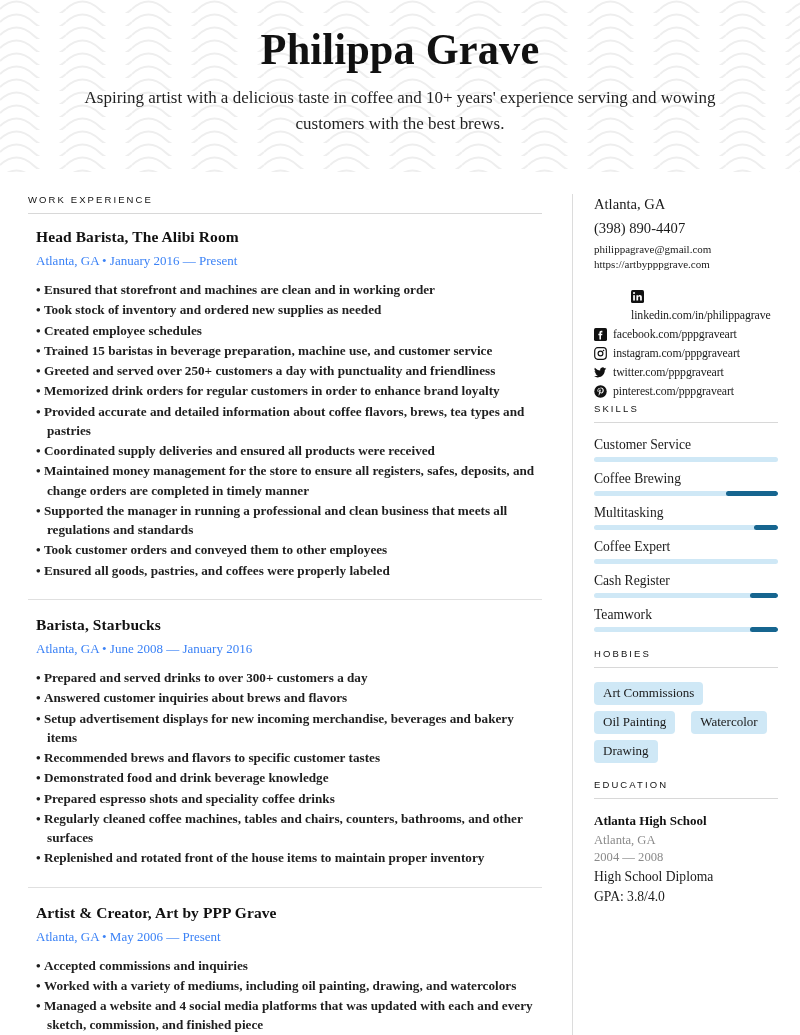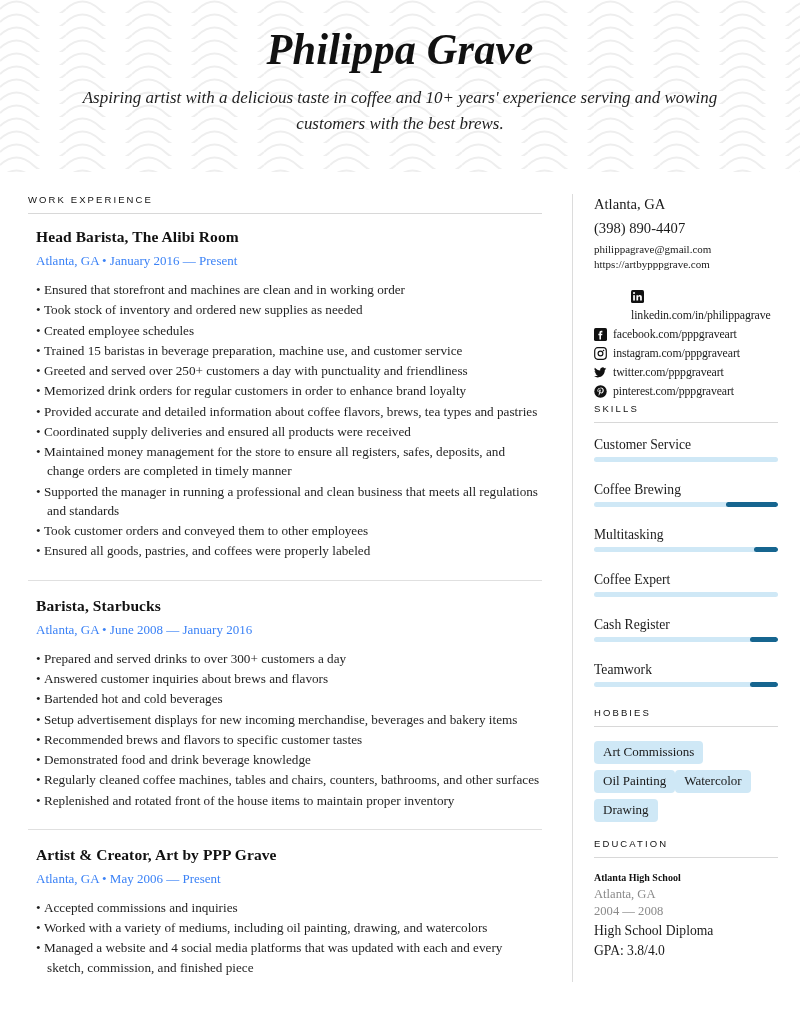--- a/index.html
+++ b/index.html
@@ -15,21 +15,20 @@
     position: relative;
     overflow: hidden;
   }
 
   
   .header {
     position: relative;
     height: 172px;
     overflow: hidden;
     background: #fdba74;
-    font-style: italic;
   }
   .header-waves {
     position: absolute;
     inset: 0;
     z-index: 0;
     pointer-events: none;
   }
   .header-inner {
     position: relative;
     z-index: 1;
@@ -115,20 +114,21 @@
   .job-meta {
     font-family: "Liberation Serif", serif;
     font-size: 13px;
     color: #3b82f6;
     margin: 0 0 11px 0;
   }
   .bullets {
     list-style: none;
     margin: 0;
     padding: 0;
+    font-weight: bold;
   }
   .bullets li {
     font-family: "Liberation Serif", serif;
     font-size: 13.2px;
     line-height: 1.46;
     color: #1f1f1f;
     margin: 0 0 1px 0;
     padding-left: 11px;
     text-indent: -11px;
   }
@@ -168,21 +168,21 @@
   .social-text {
     font-family: "Liberation Serif", serif;
     font-size: 11.8px;
     color: #1a1a1a;
     line-height: 1.35;
     letter-spacing: -0.1px;
   }
   .social-row.stacked .social-icon { margin-bottom: 2px; }
 
   
-  .skill { margin-bottom: 20px; }
+  .skill { margin-bottom: 9px; }
   .skill-label {
     font-family: "Liberation Serif", serif;
     font-size: 13.6px;
     color: #1a1a1a;
     margin-bottom: 4px;
   }
   .skill-track {
     position: relative;
     height: 5px;
     border-radius: 3px;
@@ -194,37 +194,37 @@
     top: 0;
     height: 5px;
     border-radius: 3px;
     background: #16658f;
   }
 
   
   .hobbies {
     display: flex;
     flex-wrap: wrap;
-    gap: 6px 0;
+    gap: 6px 16px;
   }
   .hobby-tag {
     font-family: "Liberation Serif", serif;
     font-size: 13px;
     color: #1a1a1a;
     background: #cfe8f6;
     border-radius: 4px;
     padding: 3px 9px 4px 9px;
     white-space: nowrap;
   }
 
   
   .edu-school {
     font-family: "Liberation Serif", serif;
     font-weight: bold;
-    font-size: 10px;
+    font-size: 13px;
     color: #111111;
     margin-bottom: 3px;
   }
   .edu-muted {
     font-family: "Liberation Serif", serif;
     font-size: 12.6px;
     color: #8a8a8a;
     line-height: 1.4;
   }
   .edu-line {
@@ -277,24 +277,24 @@
             <li>Ensured all goods, pastries, and coffees were properly labeled</li>
           </ul>
         </div>
         <div class="job-rule"></div>
         <div class="job">
           <div class="job-title">Barista, Starbucks</div>
           <div class="job-meta">Atlanta, GA • June 2008 — January 2016</div>
           <ul class="bullets">
             <li>Prepared and served drinks to over 300+ customers a day</li>
             <li>Answered customer inquiries about brews and flavors</li>
-            <li>Bartended hot and cold beverages</li>
             <li>Setup advertisement displays for new incoming merchandise, beverages and bakery items</li>
             <li>Recommended brews and flavors to specific customer tastes</li>
             <li>Demonstrated food and drink beverage knowledge</li>
+            <li>Prepared espresso shots and speciality coffee drinks</li>
             <li>Regularly cleaned coffee machines, tables and chairs, counters, bathrooms, and other surfaces</li>
             <li>Replenished and rotated front of the house items to maintain proper inventory</li>
           </ul>
         </div>
         <div class="job-rule"></div>
         <div class="job">
           <div class="job-title">Artist &amp; Creator, Art by PPP Grave</div>
           <div class="job-meta">Atlanta, GA • May 2006 — Present</div>
           <ul class="bullets">
             <li>Accepted commissions and inquiries</li>

